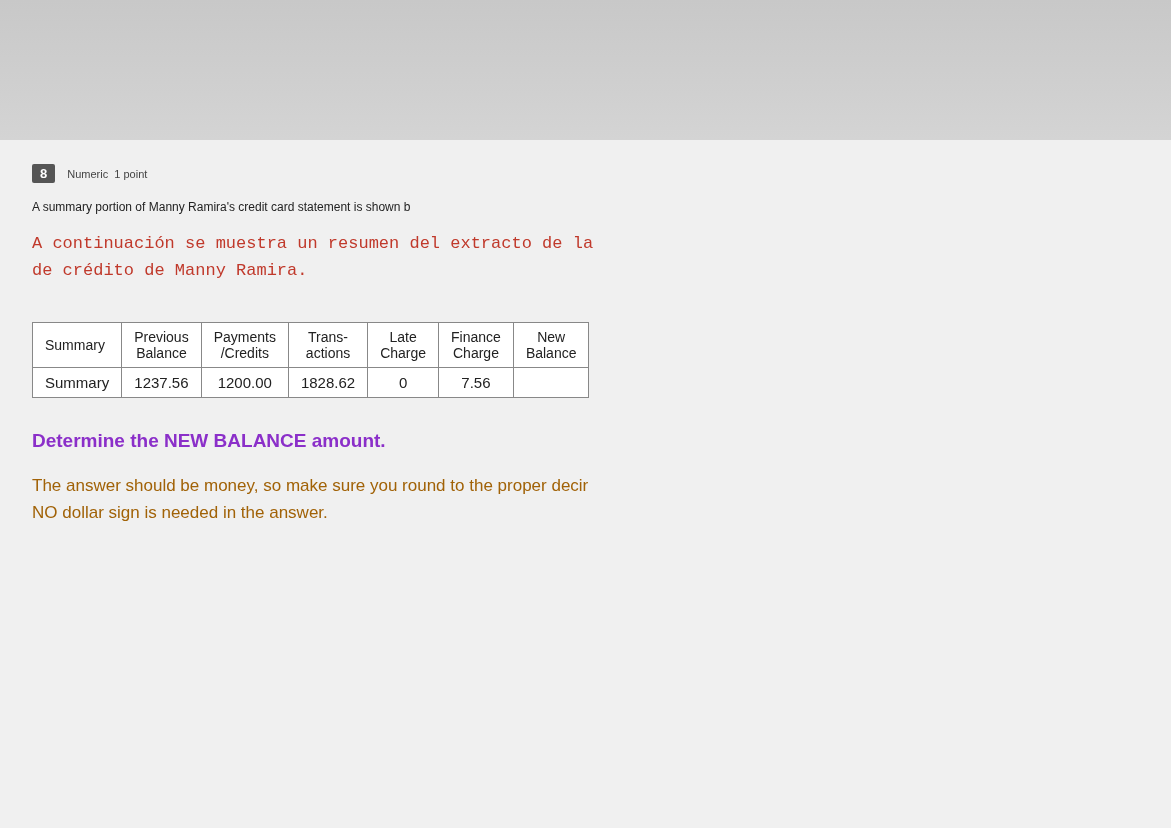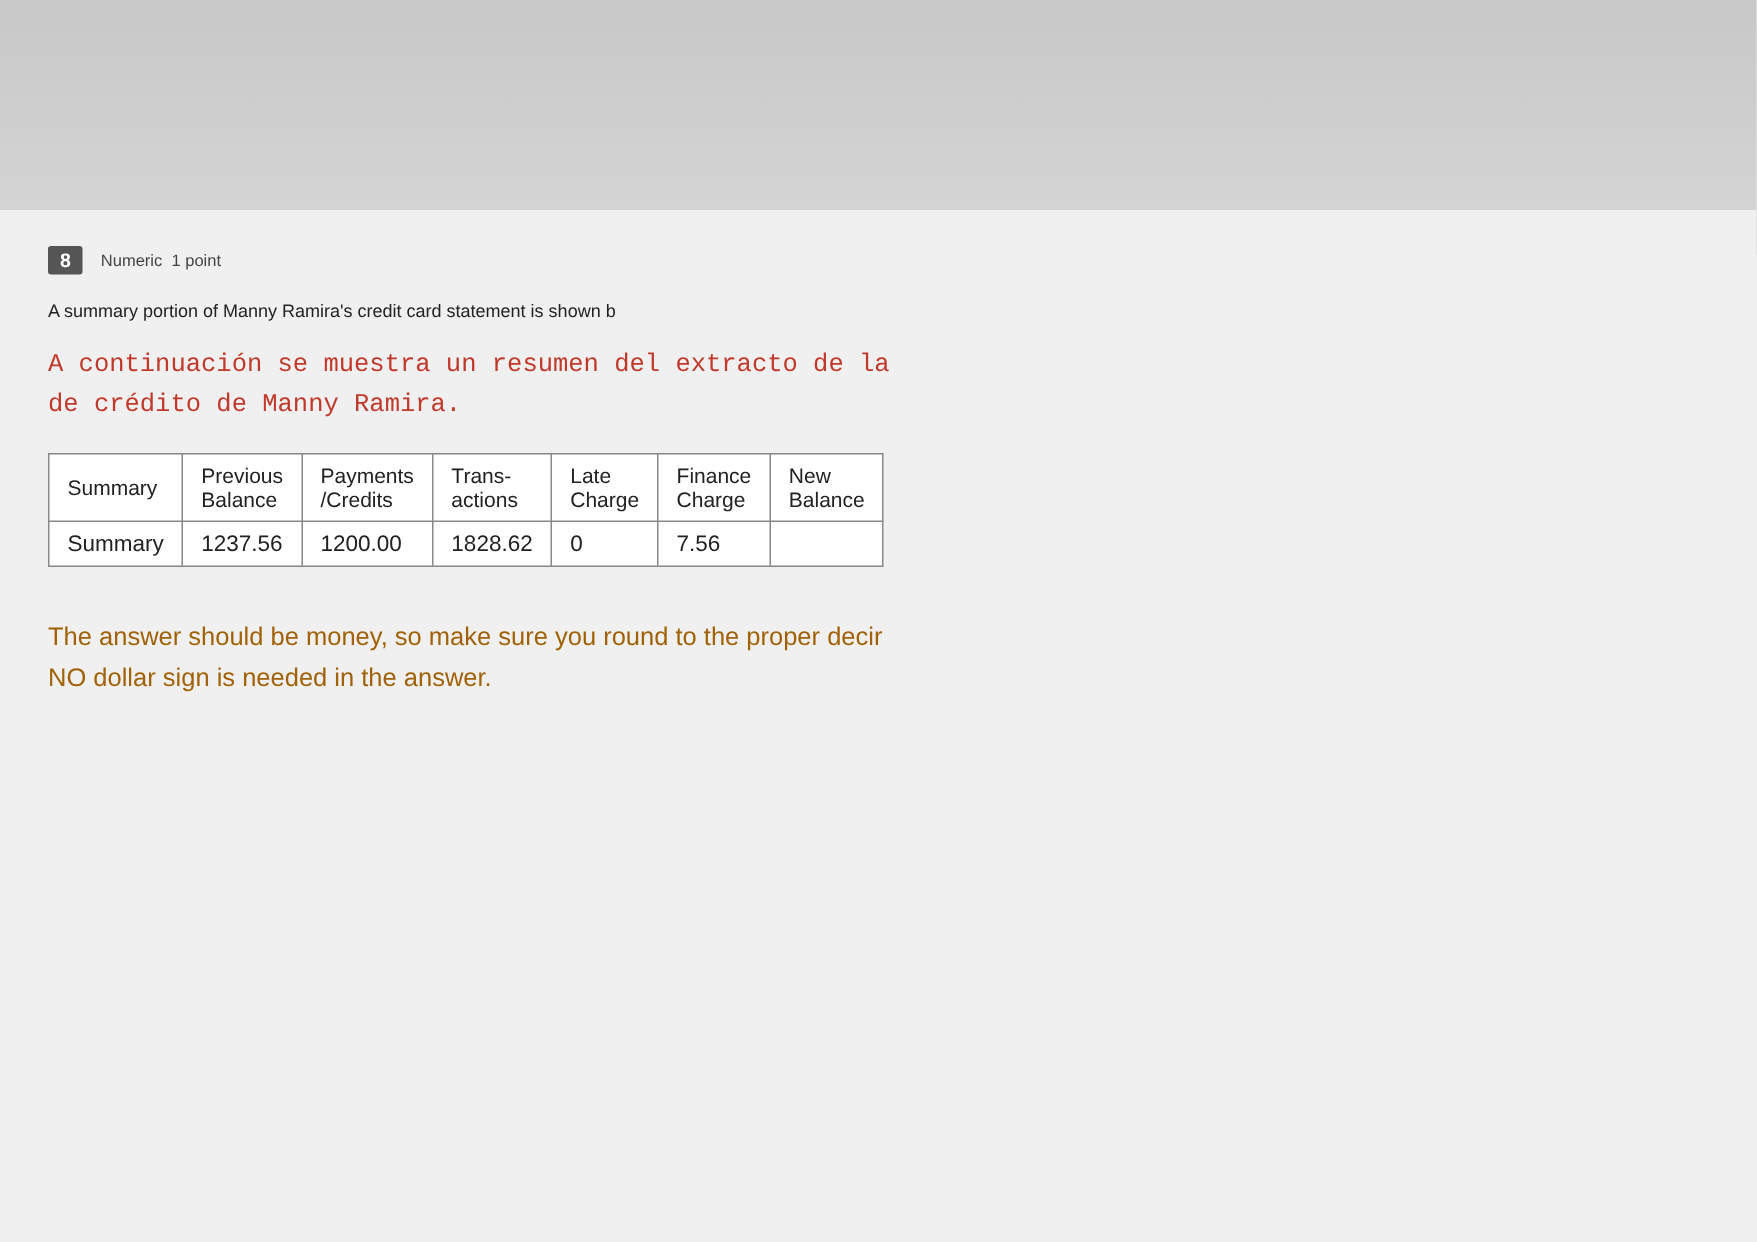--- a/index.html
+++ b/index.html
@@ -67,25 +67,27 @@
     .table-container {
       margin-bottom: 28px;
       display: inline-block;
     }
 
     table {
       border-collapse: collapse;
       font-size: 15px;
       color: #222;
       background: white;
+      margin-top: 20px;
     }
 
     table td, table th {
       border: 1px solid #888;
       padding: 6px 12px;
+      text-align: center;
       vertical-align: middle;
     }
 
     .col-summary {
       text-align: left;
       font-weight: normal;
     }
 
     .col-header {
       font-weight: normal;
@@ -169,20 +171,21 @@
           <td>1828.62</td>
           <td>0</td>
           <td>7.56</td>
           <td></td>
         </tr>
       </tbody>
     </table>
   </div>
 
   
+  <div class="determine-text">Determine the NEW BALANCE amount.</div>
 
   
   <div class="answer-note">
     <span>The answer should be money, so make sure you round to the proper decir</span><br>
     <span>NO dollar sign is needed in the answer.</span>
   </div>
 
 </div>
 
 </body></html>

